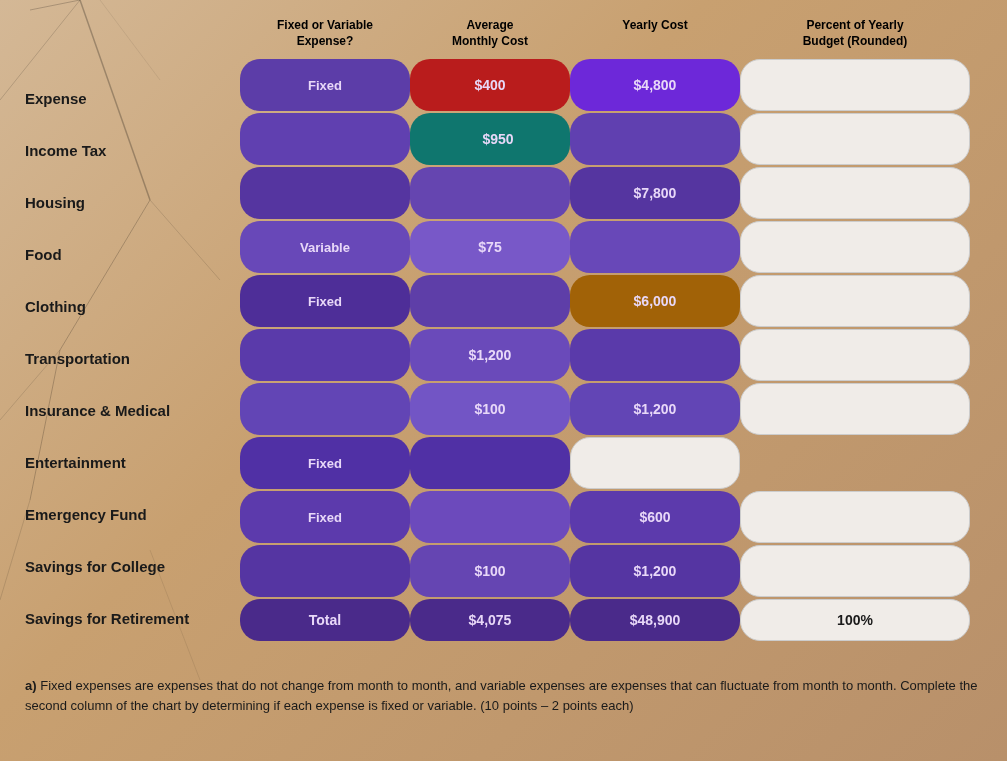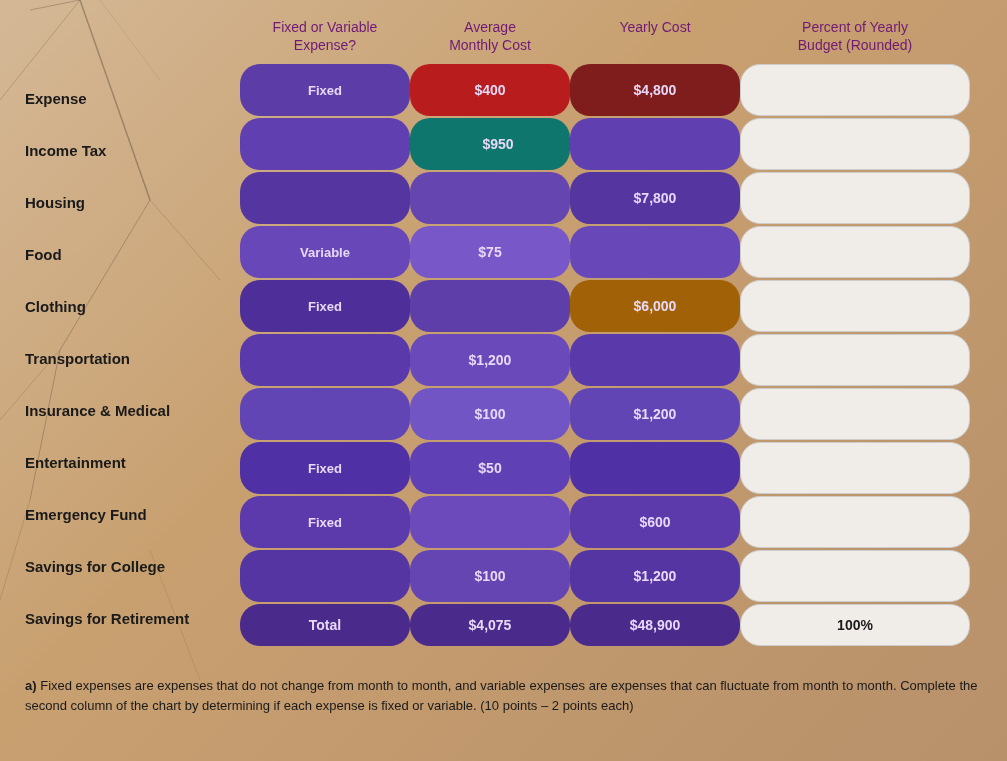--- a/index.html
+++ b/index.html
@@ -52,23 +52,23 @@
 
     .table-header {
       display: grid;
       grid-template-columns: 170px 160px 170px 230px;
       text-align: center;
       margin-bottom: 2px;
     }
 
     .header-cell {
       padding: 8px 5px;
-      font-weight: normal;
-      font-size: 14px;
-      color: #701a75;
+      font-weight: bold;
+      font-size: 12px;
+      color: #000000;
       line-height: 1.3;
     }
 
     .table-body {
       display: flex;
       flex-direction: column;
       gap: 2px;
     }
 
     .table-row {
@@ -123,21 +123,21 @@
     .cell.total-percent {
       background: #f0ece8;
       color: #1a1a1a;
       font-weight: bold;
       border: 1px solid #ccc;
     }
 
     
     .row-0 .cell.fixed-var { background: #5c3da8; }
     .row-0 .cell.monthly { background: #b91c1c; }
-    .row-0 .cell.yearly { background: #7f1d1d; }
+    .row-0 .cell.yearly { background: #6d28d9; }
 
     .row-1 .cell.fixed-var { background: #6040b0; }
     .row-1 .cell.monthly { background: #0f766e; padding-left: 20px; }
     .row-1 .cell.yearly { background: #6040b0; }
 
     .row-2 .cell.fixed-var { background: #5535a0; }
     .row-2 .cell.monthly { background: #6545b0; }
     .row-2 .cell.yearly { background: #5535a0; }
 
     .row-3 .cell.fixed-var { background: #6848b8; }
@@ -370,23 +370,20 @@
           </div>
           <div class="cell percent">
             <span></span>
           </div>
         </div>
 
         <div class="table-row row-7">
           <div class="cell fixed-var">
             <span>Fixed</span>
           </div>
-          <div class="cell monthly">
-            <span>$50</span>
-          </div>
           <div class="cell yearly">
             <span></span>
           </div>
           <div class="cell percent">
             <span></span>
           </div>
         </div>
 
         <div class="table-row row-8">
           <div class="cell fixed-var">

